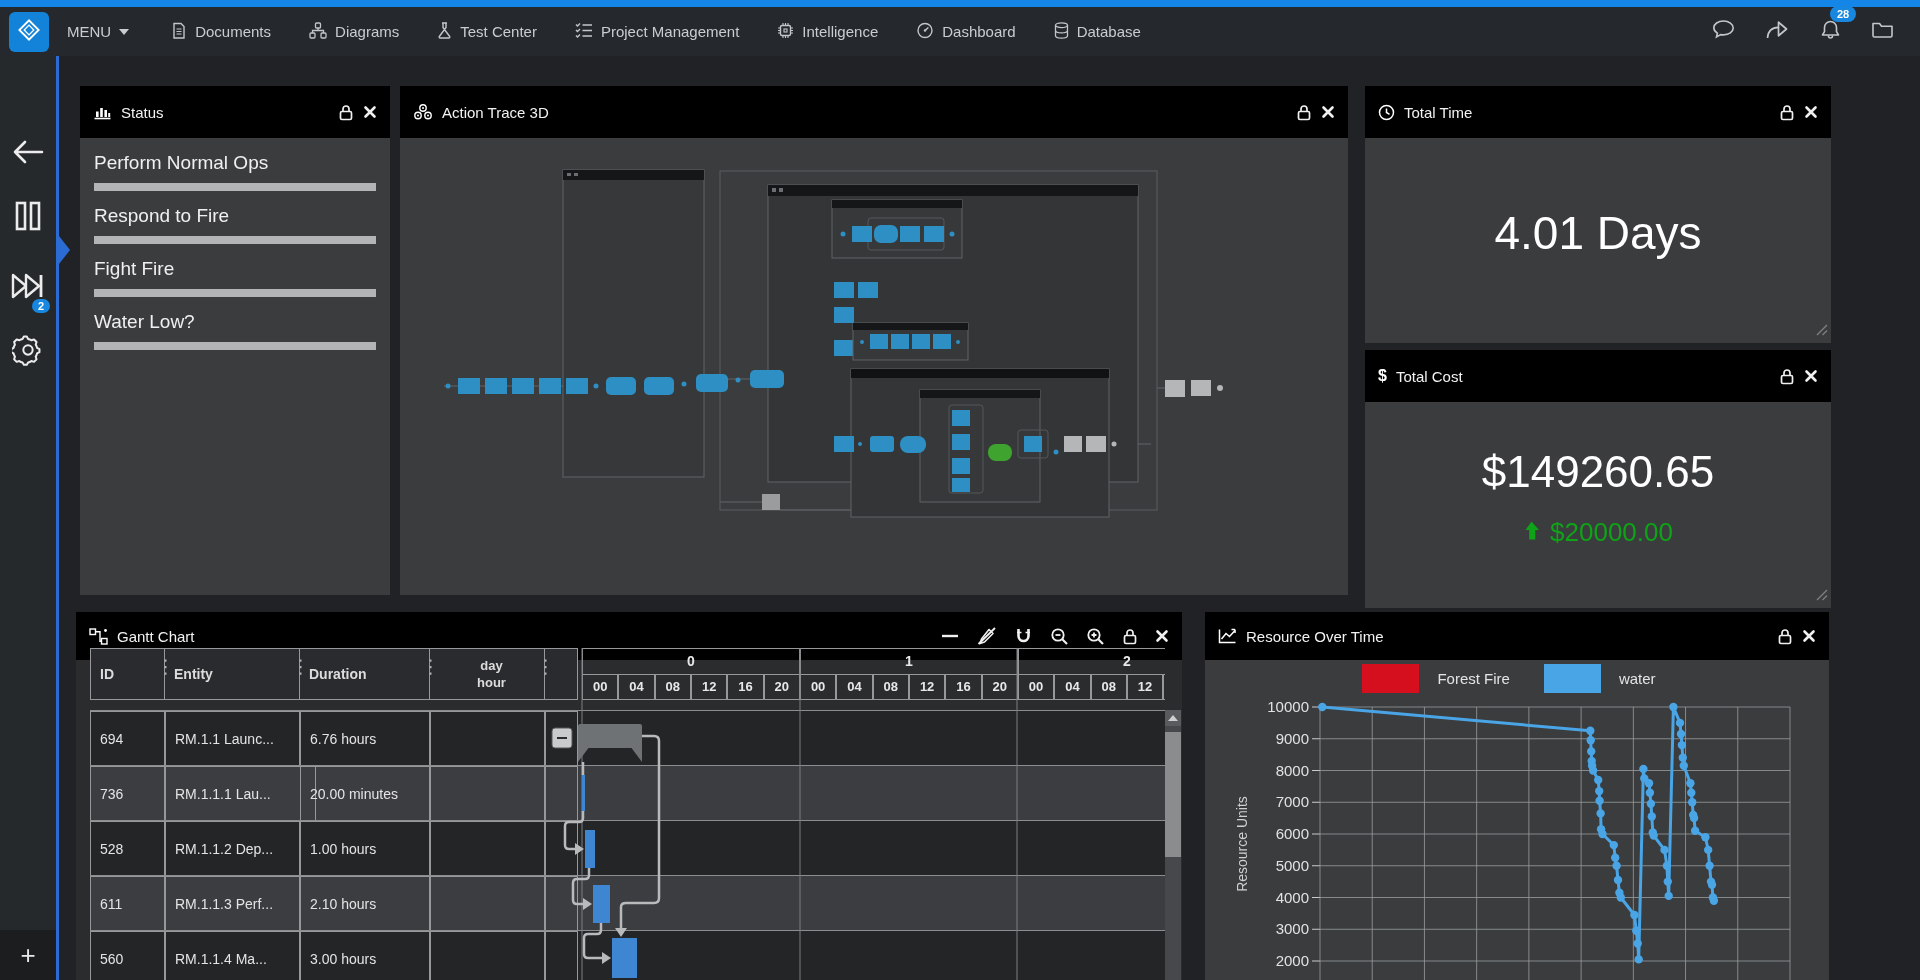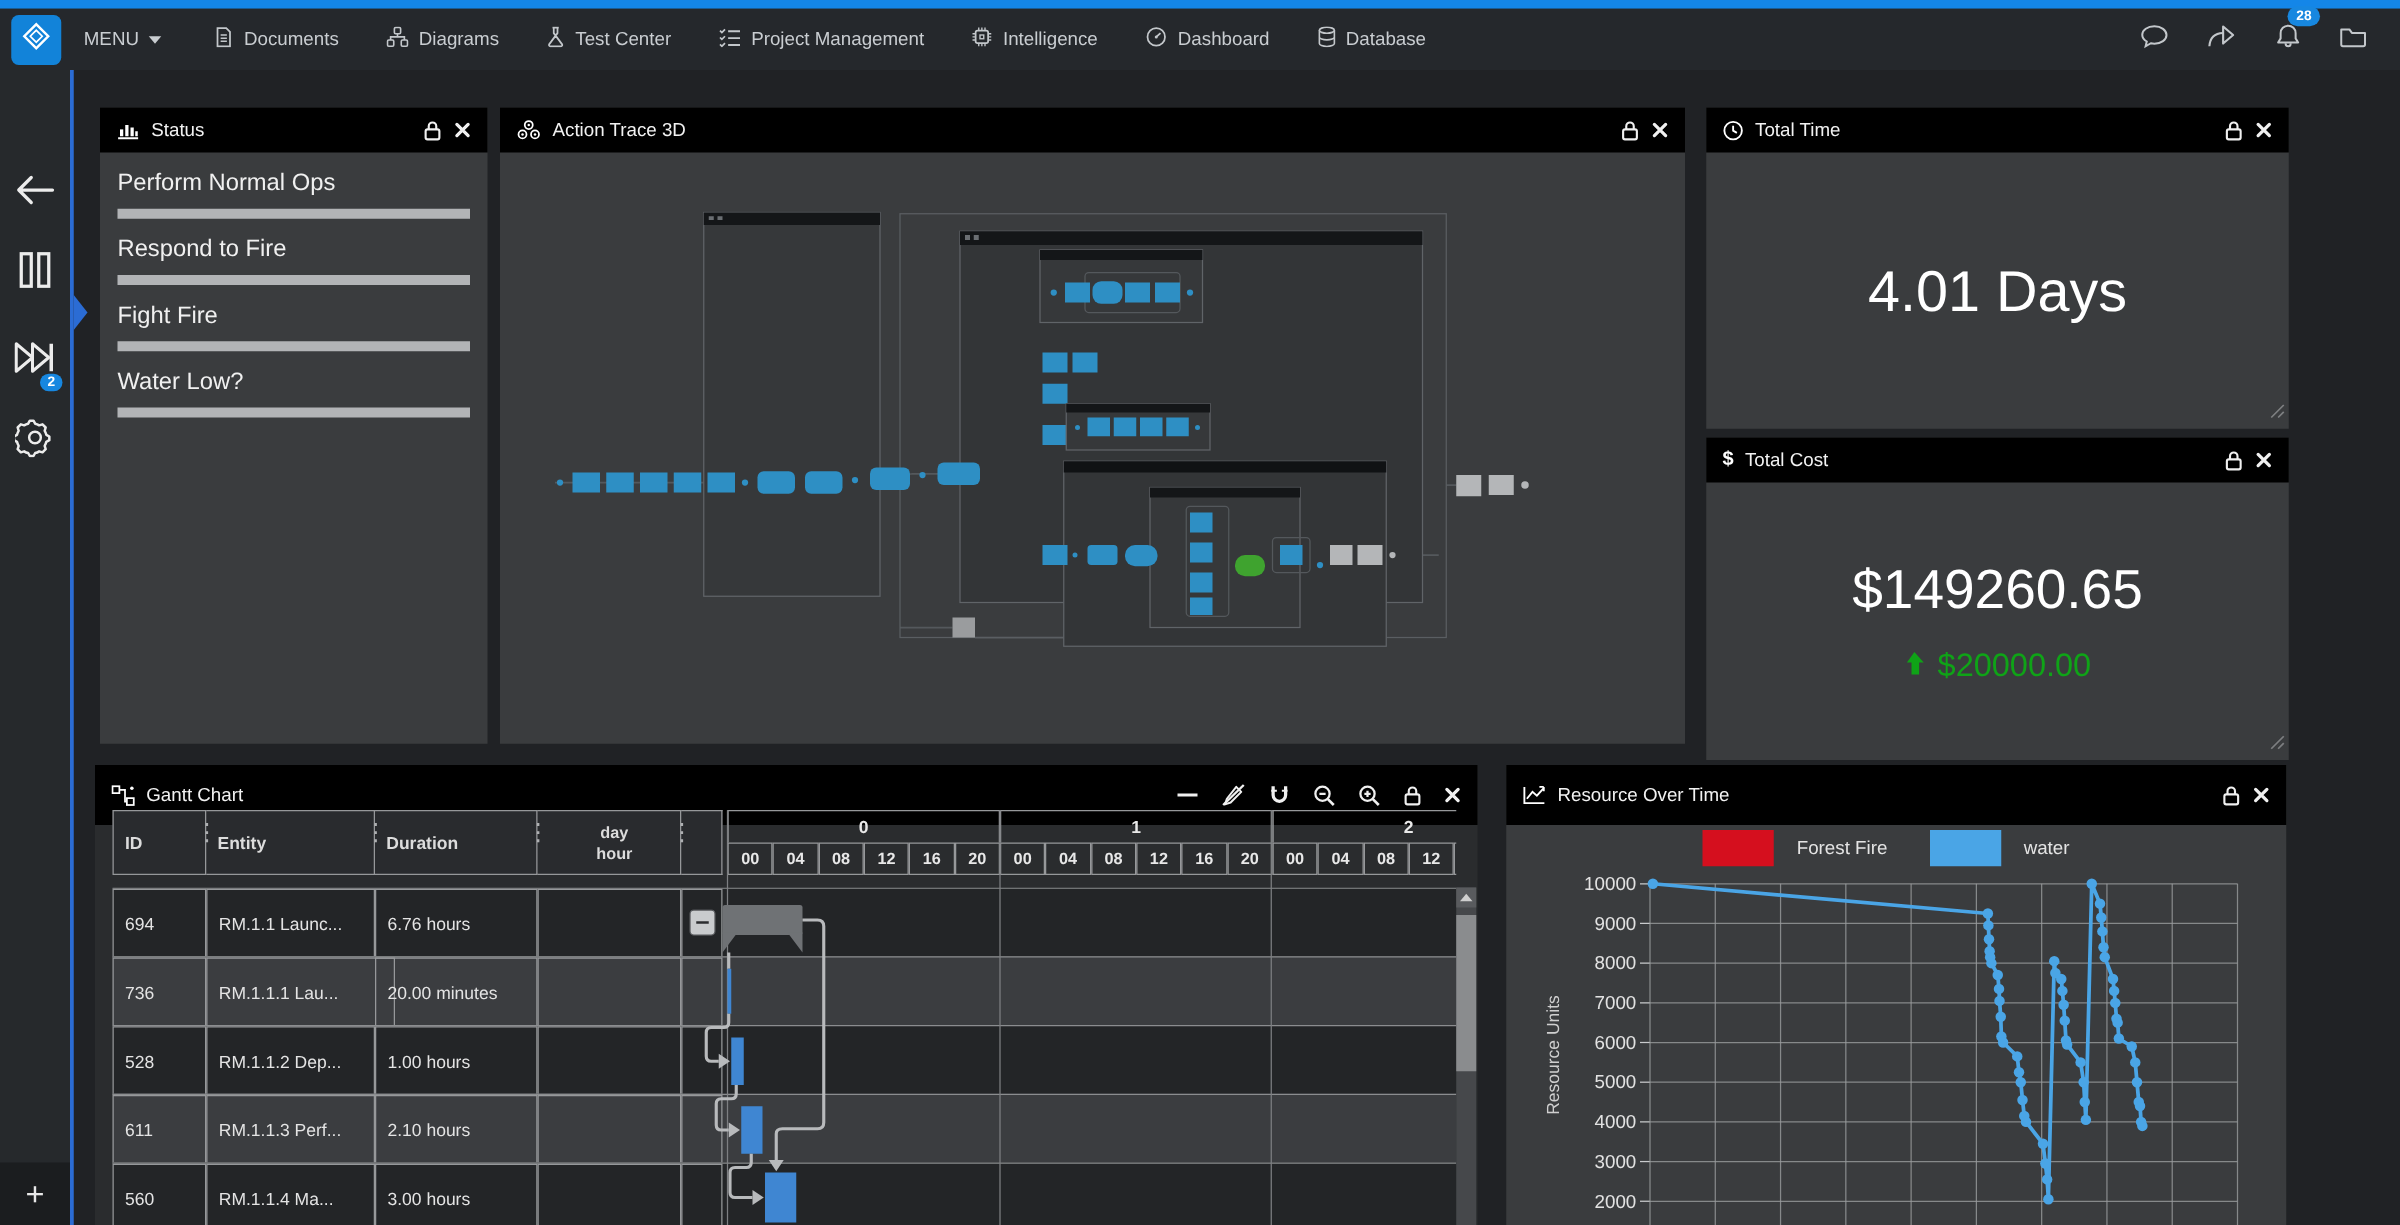--- a/index.html
+++ b/index.html
@@ -28,21 +28,21 @@
   .side-badge { position:absolute; left:32px; top:243px; background:#1787e0; color:#fff; font-size:11px;
                 border-radius:9px; padding:1px 6px; font-weight:bold; }
   .side-bottom { position:absolute; left:0; top:874px; width:56px; height:50px; background:#1b1d1f;
                  display:flex; align-items:center; justify-content:center; color:#e8e8e8; font-size:26px; cursor:pointer; }
   .vline { position:absolute; left:56px; top:56px; width:3px; height:924px; background:#2b6cd4; }
   .vline-arrow { position:absolute; left:59px; top:236px; width:0; height:0;
                  border-top:14px solid transparent; border-bottom:14px solid transparent; border-left:11px solid #2b6cd4; }
 
   
   .panel { position:absolute; background:#3a3c3e; }
-  .panel-header { height:36px; background:#000; display:flex; align-items:center; padding:0 13px; gap:9px;
+  .panel-header { height:52px; background:#000; display:flex; align-items:center; padding:0 13px; gap:9px;
                   color:#f2f2f2; font-size:15px; }
   .panel-header.sm { height:48px; }
   .ptitle { white-space:nowrap; }
   .ph-spacer { flex:1; }
   .hicon { display:flex; align-items:center; cursor:pointer; }
   .hicon.static { cursor:default; }
   .dollar { font-weight:bold; font-size:16px; color:#fff; cursor:default; }
   .rz { position:absolute; right:3px; bottom:3px; }
 
   

